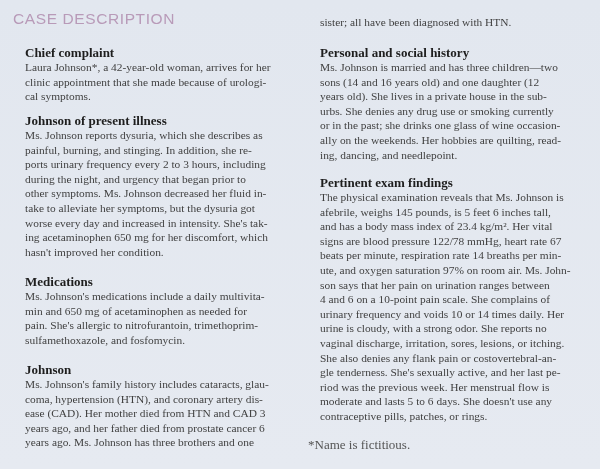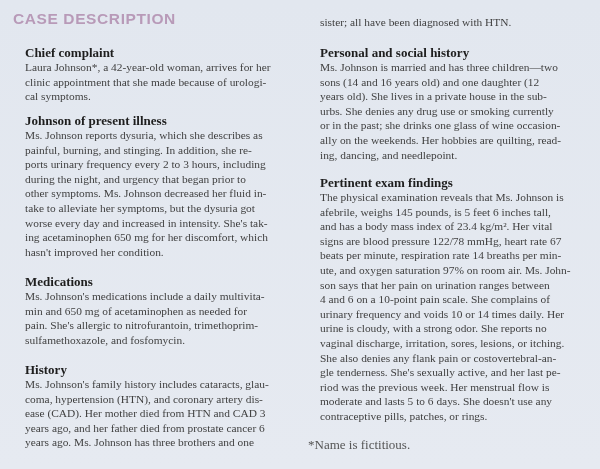--- a/index.html
+++ b/index.html
@@ -19,21 +19,21 @@
       position: absolute;
       left: 0; top: 0;
       width: 600px; height: 469px;
       background: linear-gradient(180deg, #e2e7ef 0%, #e6eaf1 100%);
     }
     .title {
       position: absolute;
       left: 13px;
       top: 9px;
       font-family: "Liberation Sans", "DejaVu Sans", sans-serif;
-      font-weight: bold;
+      font-weight: normal;
       font-size: 15.5px;
       letter-spacing: 0.6px;
       color: #b89ab8;
       margin: 0;
       line-height: 20px;
     }
     .col {
       position: absolute;
       top: 0;
     }
@@ -100,21 +100,21 @@
 
     <div class="section" style="top:274px;">
       <h2 class="sec-head">Medications</h2>
       <p class="sec-body">Ms. Johnson's medications include a daily multivita-
 min and 650 mg of acetaminophen as needed for
 pain. She's allergic to nitrofurantoin, trimethoprim-
 sulfamethoxazole, and fosfomycin.</p>
     </div>
 
     <div class="section" style="top:362px;">
-      <h2 class="sec-head">History</h2>
+      <h2 class="sec-head">Johnson</h2>
       <p class="sec-body">Ms. Johnson's family history includes cataracts, glau-
 coma, hypertension (HTN), and coronary artery dis-
 ease (CAD). Her mother died from HTN and CAD 3
 years ago, and her father died from prostate cancer 6
 years ago. Ms. Johnson has three brothers and one</p>
     </div>
   </div>
 
   <div class="col col-right">
 

